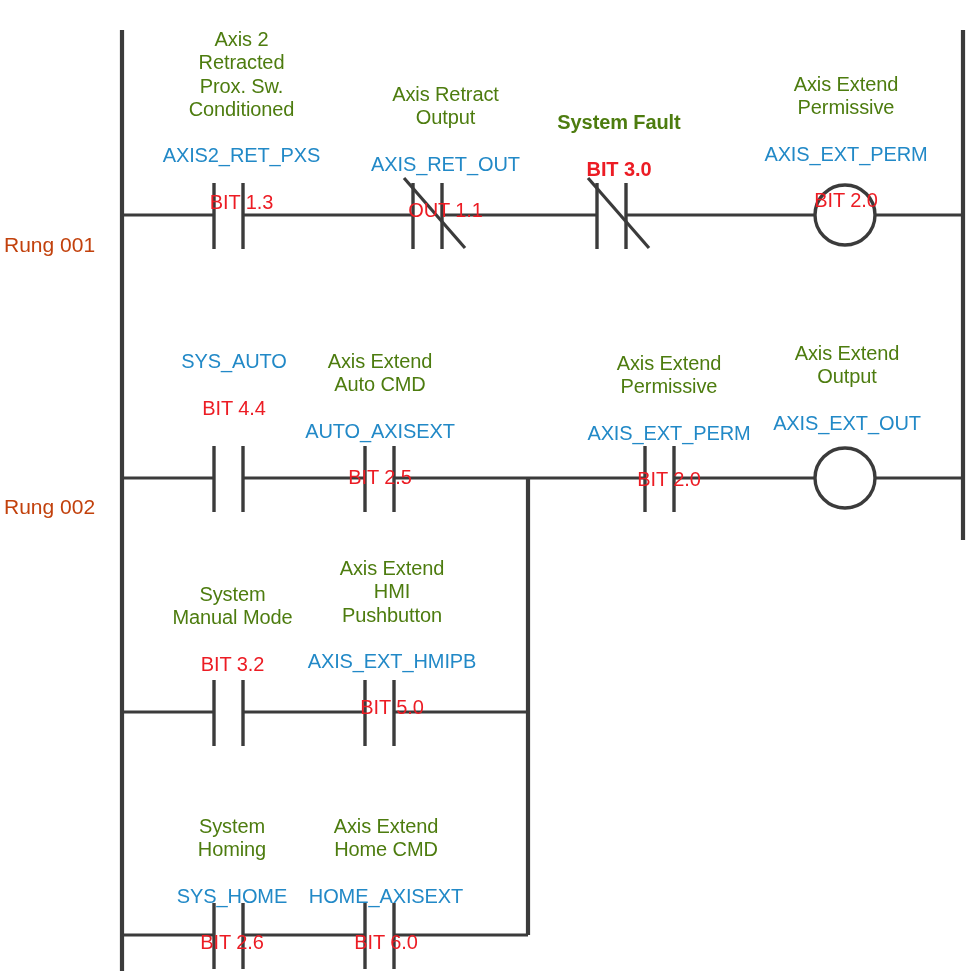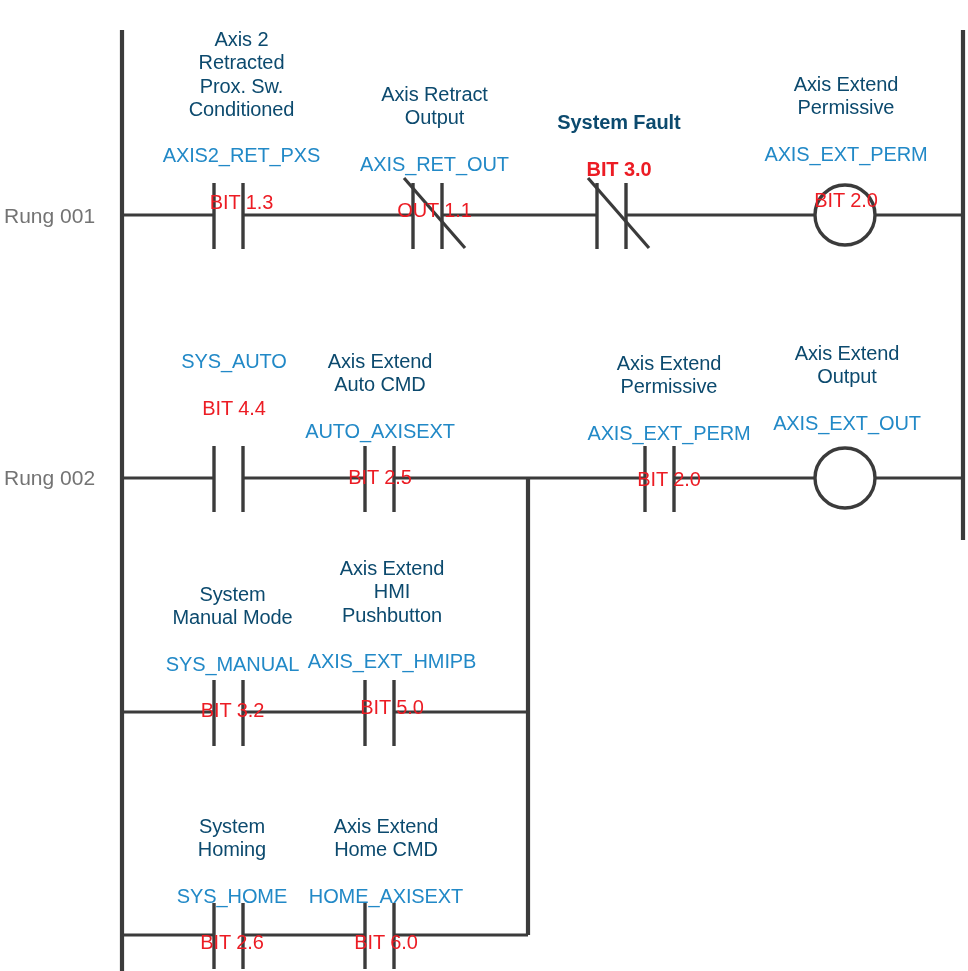--- a/index.html
+++ b/index.html
@@ -55,38 +55,39 @@
     position: absolute;
     text-align: center;
     line-height: 1.16;
     font-size: 20px;
     color: #1a1a1a;
     white-space: pre-line;
     letter-spacing: -0.1px;
   }
   .lbl .desc {
     display: block;
-    color: #0c4a6e;
+    color: #4d7c0f;
     white-space: pre-line;
   }
   .lbl .tag {
     display: block;
     color: #2289c7;
     white-space: nowrap;
   }
   .lbl .addr {
     display: block;
     color: #ec1c24;
     white-space: nowrap;
   }
   .rung-label {
     position: absolute;
     font-size: 21px;
-    color: #737373;
+    color: #c2410c;
     white-space: nowrap;
+    margin-top: 29px;
   }
 </style>
 </head>
 <body>
 
 <div id="canvas">
 
   <svg class="ladder" viewBox="0 0 968 971">
 
     <line class="rail" x1="122" y1="30" x2="122" y2="971"></line>
@@ -164,21 +165,21 @@
 
   <div class="lbl" style="left:149px; top:5px; width:185px;">
     <span class="desc">Axis 2
 Retracted
 Prox. Sw.
 Conditioned</span>
     <span class="tag">AXIS2_RET_PXS</span>
     <span class="addr">BIT 1.3</span>
   </div>
 
-  <div class="lbl" style="left:343px; top:60px; width:183px;text-align:center;">
+  <div class="lbl" style="left:354px; top:60px; width:183px;text-align:center;">
     <span class="desc">Axis Retract
 Output</span>
     <span class="tag">AXIS_RET_OUT</span>
     <span class="addr">OUT 1.1</span>
   </div>
 
   <div class="lbl" style="left:529px; top:88px; width:180px;font-weight:bold;">
     <span class="desc">System Fault</span>
     <span class="addr">BIT 3.0</span>
   </div>
@@ -211,21 +212,20 @@
 
   <div class="lbl" style="left:754px; top:319px; width:186px;">
     <span class="desc">Axis Extend
 Output</span>
     <span class="tag">AXIS_EXT_OUT</span>
   </div>
 
   <div class="lbl" style="left:150px; top:560px; width:165px;">
     <span class="desc">System
 Manual Mode</span>
-    <span class="tag">SYS_MANUAL</span>
     <span class="addr">BIT 3.2</span>
   </div>
 
   <div class="lbl" style="left:302px; top:534px; width:180px;">
     <span class="desc">Axis Extend
 HMI
 Pushbutton</span>
     <span class="tag">AXIS_EXT_HMIPB</span>
     <span class="addr">BIT 5.0</span>
   </div>

